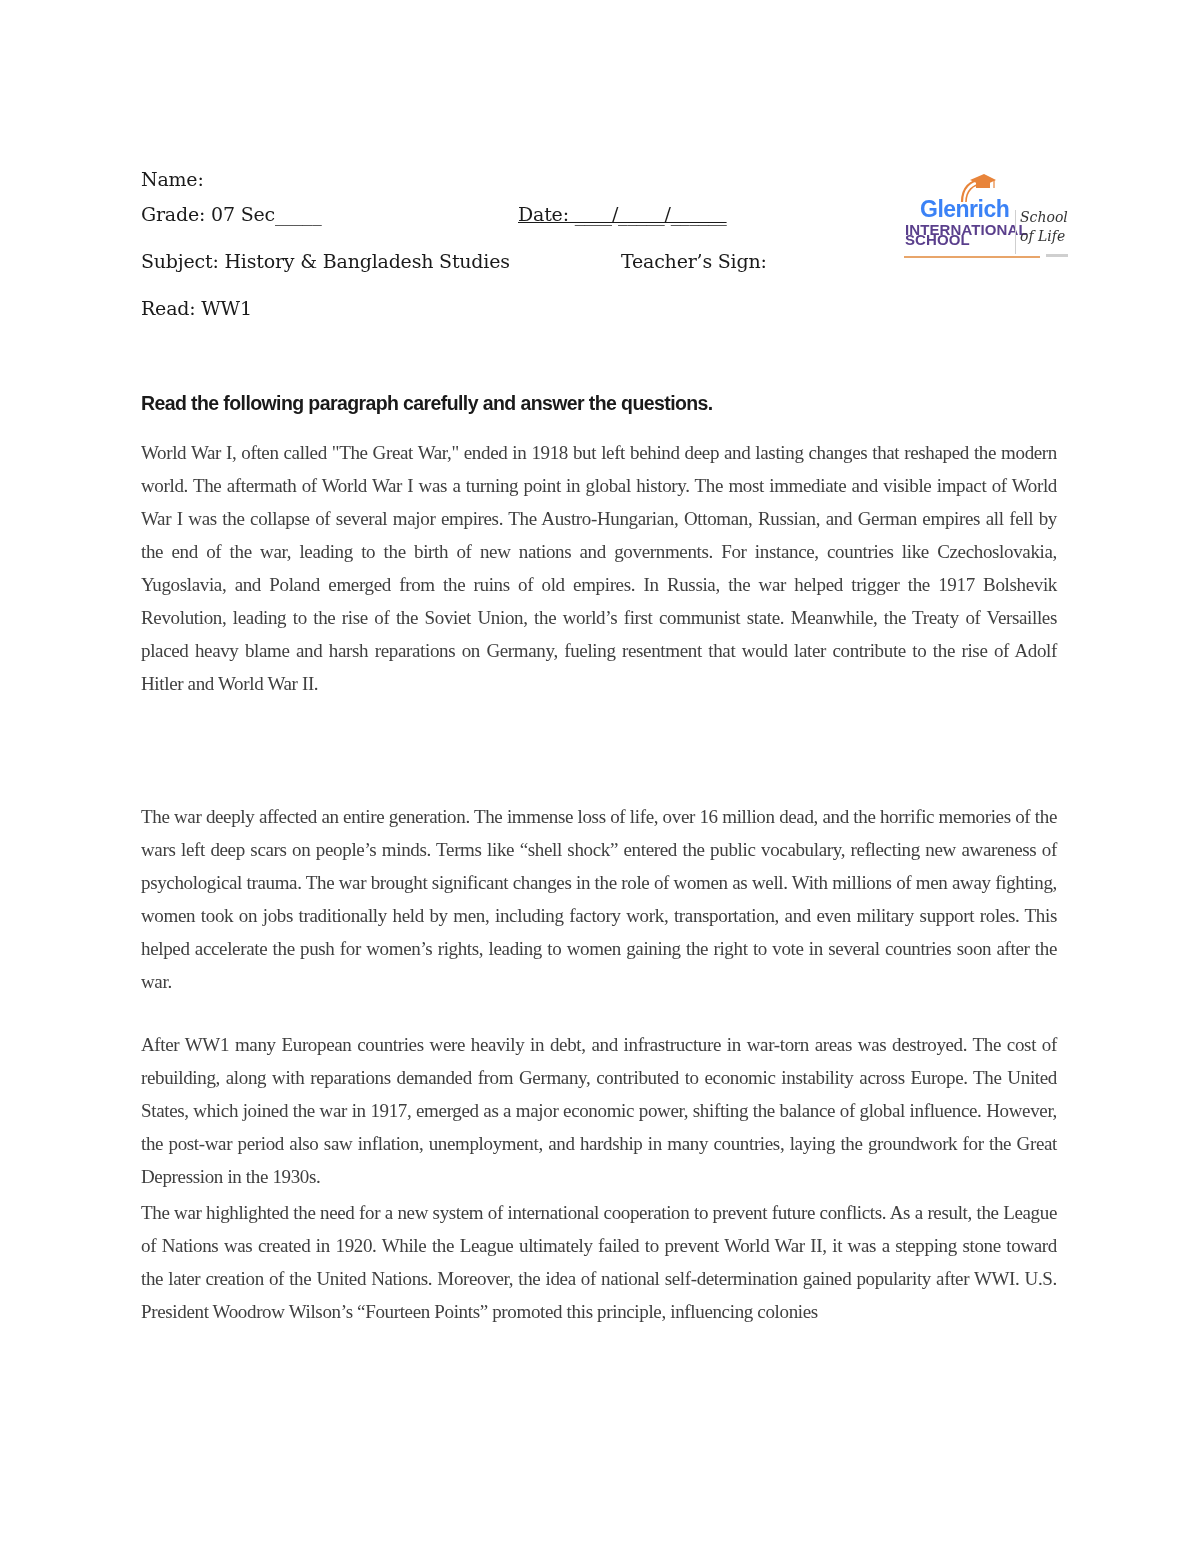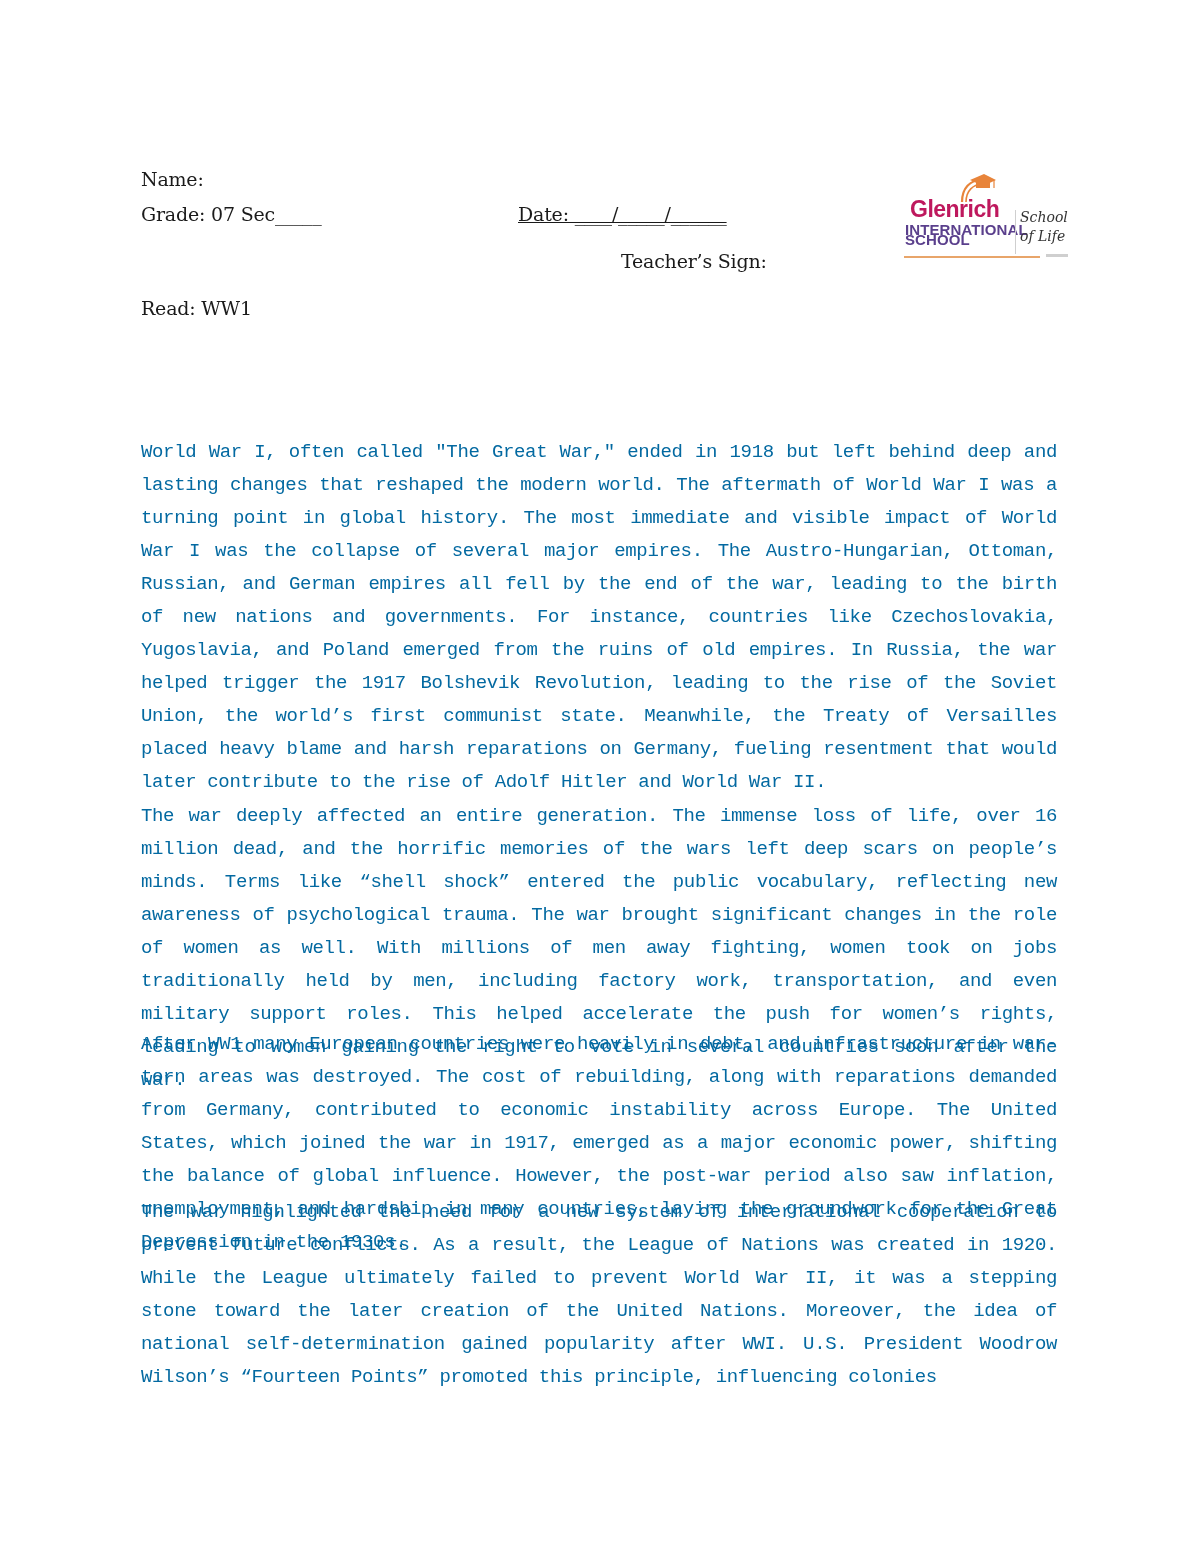--- a/index.html
+++ b/index.html
@@ -2,44 +2,45 @@
 <html><head>
 <meta charset="utf-8">
 <style>
   html, body { margin: 0; padding: 0; background: #ffffff; }
   body { width: 1200px; height: 1553px; position: relative; overflow: hidden; color: #1a1a1a; }
   .page { position: absolute; left: 0; top: 0; width: 1200px; height: 1185px; background: #fff; }
 
   .hdr { position: absolute; font-family: "DejaVu Serif", "Liberation Serif", serif; font-size: 19px; color: #1a1a1a; white-space: nowrap; letter-spacing: -0.2px; }
 
   .logo { position: absolute; left: 902px; top: 172px; width: 180px; height: 96px; }
-  .logo .glenrich { position: absolute; left: 8px; top: 24px; font-family: "Liberation Sans", sans-serif; font-weight: bold; font-size: 23px; color: #be185d; letter-spacing: -0.5px; }
+  .logo .glenrich { position: absolute; left: 18px; top: 24px; font-family: "Liberation Sans", sans-serif; font-weight: bold; font-size: 23px; color: #3b82f6; letter-spacing: -0.5px; }
   .logo .cap { position: absolute; left: 54px; top: 0px; width: 40px; height: 32px; }
   .logo .intl { position: absolute; left: 3px; top: 53px; font-family: "Liberation Sans", sans-serif; font-weight: bold; font-size: 15px; line-height: 10px; color: #5a3f8c; letter-spacing: 0.1px; }
   .logo .vdiv { position: absolute; left: 113px; top: 38px; width: 1px; height: 44px; background: #cfcfcf; }
   .logo .sol { position: absolute; left: 118px; top: 36px; font-family: "DejaVu Serif", serif; font-style: italic; font-size: 14px; line-height: 19px; color: #333; }
   .logo .uline { position: absolute; left: 2px; top: 84px; width: 136px; height: 2px; background: #e8a56a; }
   .logo .tiny { position: absolute; left: 144px; top: 82px; width: 22px; height: 3px; background: #cfcfcf; }
 
   .instr { position: absolute; left: 141px; top: 392px; font-family: "Liberation Sans", sans-serif; font-weight: bold; font-size: 19.5px; color: #1a1a1a; letter-spacing: -0.6px; white-space: nowrap; }
 
-  .body-text { position: absolute; left: 141px; width: 916px; font-family: Liberation Mono, monospace; font-size: 19px; line-height: 33px; color: #0369a1; text-align: justify; letter-spacing: -0.35px; margin: 0; }
+  .body-text { position: absolute; left: 141px; width: 916px; font-family: Liberation Serif, serif; font-size: 19px; line-height: 33px; color: #404040; text-align: justify; letter-spacing: -0.35px; margin: 0; }
   #p1 { top: 436px; }
   #p2 { top: 800px; }
   #p3 { top: 1028px; }
   #p4 { top: 1196px; }
 </style>
 </head>
 <body>
 
 <div class="page">
 
   <div class="hdr" style="left:141px; top:168px;">Name:</div>
   <div class="hdr" style="left:141px; top:203px;text-align:right;">Grade: 07 Sec_____</div>
   <div class="hdr" style="left:518px; top:203px;text-decoration:underline;">Date: ____/_____/______</div>
+  <div class="hdr" style="left:141px; top:250px;">Subject: History &amp; Bangladesh Studies</div>
   <div class="hdr" style="left:621px; top:250px;">Teacher’s Sign:</div>
   <div class="hdr" style="left:141px; top:297px;">Read: WW1</div>
 
   <div class="logo">
     <svg class="cap" viewBox="0 0 40 32">
       <path d="M6 30 C6 16 14 8 26 8" fill="none" stroke="#e8843a" stroke-width="2.2"></path>
       <path d="M10 30 C10 19 17 12 27 12" fill="none" stroke="#e8843a" stroke-width="1.6"></path>
       <polygon points="14,8 28,2 40,8 27,14" fill="#e8843a"></polygon>
       <rect x="20" y="10" width="14" height="6" fill="#e8843a"></rect>
       <line x1="38" y1="8" x2="38" y2="16" stroke="#e8843a" stroke-width="1.2"></line>
@@ -51,19 +52,20 @@
     </div>
     <div class="vdiv"></div>
     <div class="sol">
       <div>School</div>
       <div>of Life</div>
     </div>
     <div class="uline"></div>
     <div class="tiny"></div>
   </div>
 
+  <div class="instr">Read the following paragraph carefully and answer the questions.</div>
 
   <p class="body-text" id="p1">World War I, often called "The Great War," ended in 1918 but left behind deep and lasting changes that reshaped the modern world. The aftermath of World War I was a turning point in global history. The most immediate and visible impact of World War I was the collapse of several major empires. The Austro-Hungarian, Ottoman, Russian, and German empires all fell by the end of the war, leading to the birth of new nations and governments. For instance, countries like Czechoslovakia, Yugoslavia, and Poland emerged from the ruins of old empires. In Russia, the war helped trigger the 1917 Bolshevik Revolution, leading to the rise of the Soviet Union, the world’s first communist state. Meanwhile, the Treaty of Versailles placed heavy blame and harsh reparations on Germany, fueling resentment that would later contribute to the rise of Adolf Hitler and World War II.</p>
   <p class="body-text" id="p2">The war deeply affected an entire generation. The immense loss of life, over 16 million dead, and the horrific memories of the wars left deep scars on people’s minds. Terms like “shell shock” entered the public vocabulary, reflecting new awareness of psychological trauma. The war brought significant changes in the role of women as well. With millions of men away fighting, women took on jobs traditionally held by men, including factory work, transportation, and even military support roles. This helped accelerate the push for women’s rights, leading to women gaining the right to vote in several countries soon after the war.</p>
   <p class="body-text" id="p3">After WW1 many European countries were heavily in debt, and infrastructure in war-torn areas was destroyed. The cost of rebuilding, along with reparations demanded from Germany, contributed to economic instability across Europe. The United States, which joined the war in 1917, emerged as a major economic power, shifting the balance of global influence. However, the post-war period also saw inflation, unemployment, and hardship in many countries, laying the groundwork for the Great Depression in the 1930s.</p>
   <p class="body-text" id="p4">The war highlighted the need for a new system of international cooperation to prevent future conflicts. As a result, the League of Nations was created in 1920. While the League ultimately failed to prevent World War II, it was a stepping stone toward the later creation of the United Nations. Moreover, the idea of national self-determination gained popularity after WWI. U.S. President Woodrow Wilson’s “Fourteen Points” promoted this principle, influencing colonies</p>
 
 </div>
 
 </body></html>

